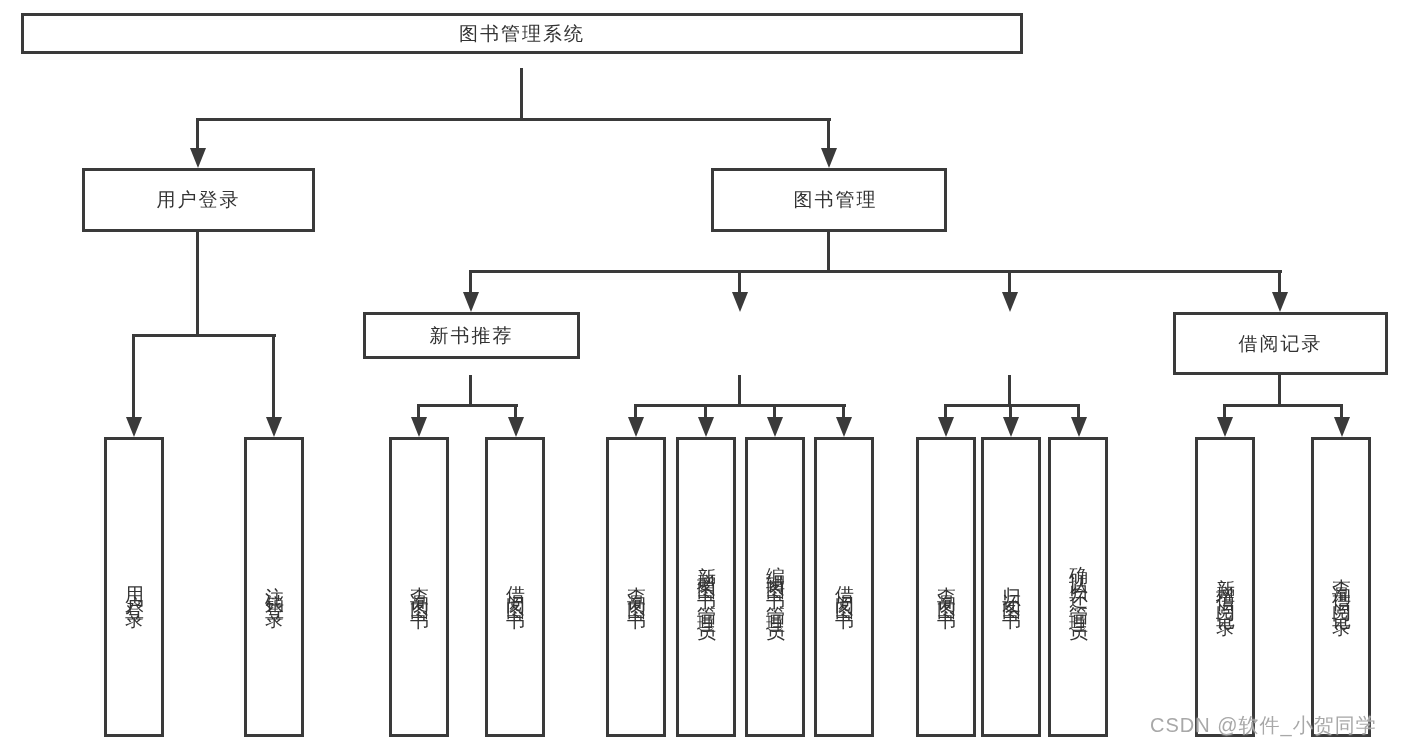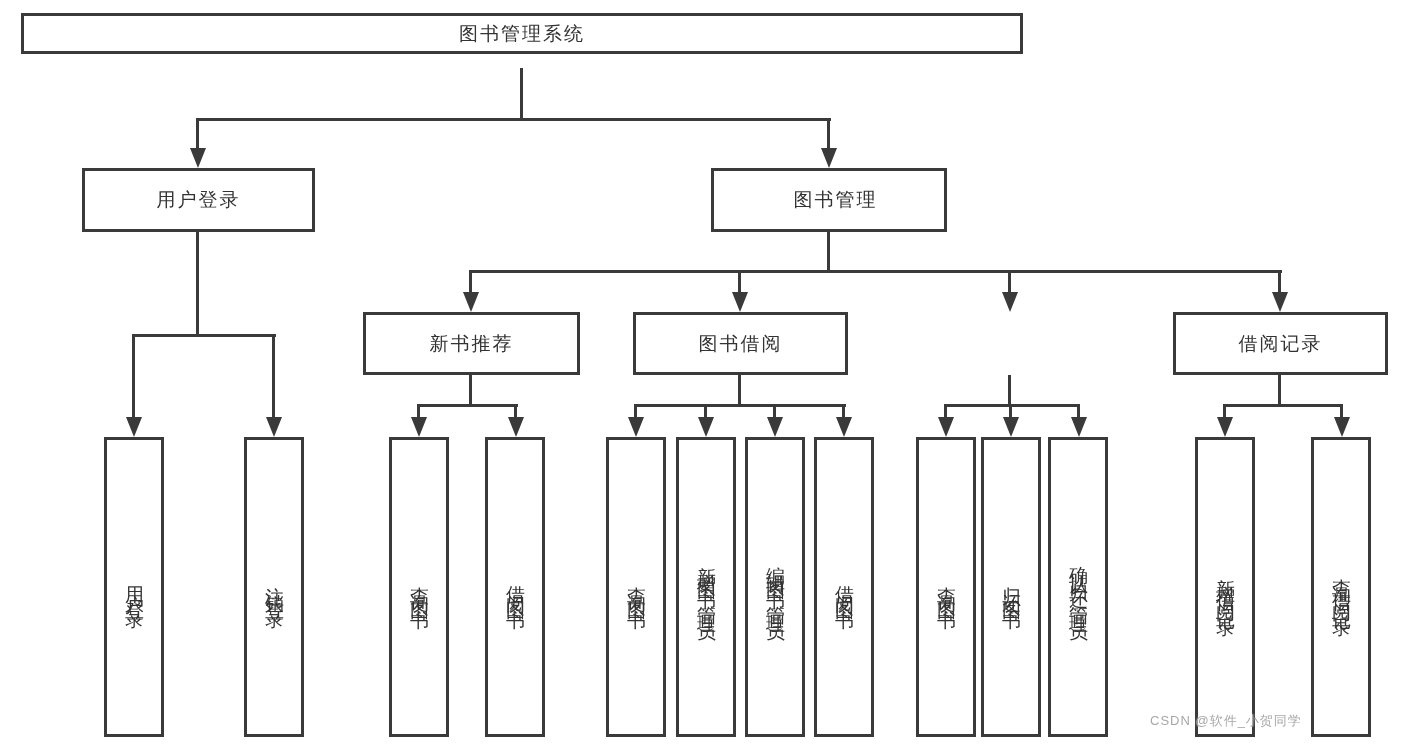--- a/index.html
+++ b/index.html
@@ -18,21 +18,21 @@
     letter-spacing:8px; line-height:1.1;
   }
   .hline,.vline { position:absolute; background:#3a3a3a; }
   .arrowhead {
     position:absolute; width:0; height:0;
     border-left:8px solid transparent; border-right:8px solid transparent;
     border-top:20px solid #3a3a3a;
   }
   .watermark {
     position:absolute; left:1150px; top:712px; width:252px;
-    font-size:13px; color:#a8a8a8; z-index:10; letter-spacing:1px;
+    font-size:20px; color:#a8a8a8; z-index:10; letter-spacing:1px;
     text-shadow:0 0 2px #ffffff; white-space:nowrap;
   }
 </style>
 </head>
 <body>
 
 <div id="canvas">
 
   <div class="box" style="left:21px; top:13px; width:1002px; height:41px;">
     <span>图书管理系统</span>
@@ -63,25 +63,22 @@
   <div class="hline" style="left:469px; top:270px; width:813px; height:3px;"></div>
   <div class="vline" style="left:469px; top:270px; width:3px; height:24px;"></div>
   <div class="arrowhead" style="left:463px; top:292px;"></div>
   <div class="vline" style="left:738px; top:270px; width:3px; height:24px;"></div>
   <div class="arrowhead" style="left:732px; top:292px;"></div>
   <div class="vline" style="left:1008px; top:270px; width:3px; height:24px;"></div>
   <div class="arrowhead" style="left:1002px; top:292px;"></div>
   <div class="vline" style="left:1278px; top:270px; width:3px; height:24px;"></div>
   <div class="arrowhead" style="left:1272px; top:292px;"></div>
 
-  <div class="box" style="left:363px; top:312px; width:217px; height:63px;">
+  <div class="box" style="left:363px; top:312px; width:217px; height:47px;">
     <span>新书推荐</span>
-  </div>
-  <div class="box" style="left:633px; top:312px; width:215px; height:63px;">
-    <span>图书借阅</span>
   </div>
   <div class="box" style="left:1173px; top:312px; width:215px; height:63px;">
     <span>借阅记录</span>
   </div>
 
   <div class="vline" style="left:469px; top:375px; width:3px; height:31px;"></div>
   <div class="hline" style="left:417px; top:404px; width:101px; height:3px;"></div>
   <div class="vline" style="left:417px; top:404px; width:3px; height:15px;"></div>
   <div class="arrowhead" style="left:411px; top:417px;"></div>
   <div class="vline" style="left:514px; top:404px; width:3px; height:15px;"></div>

